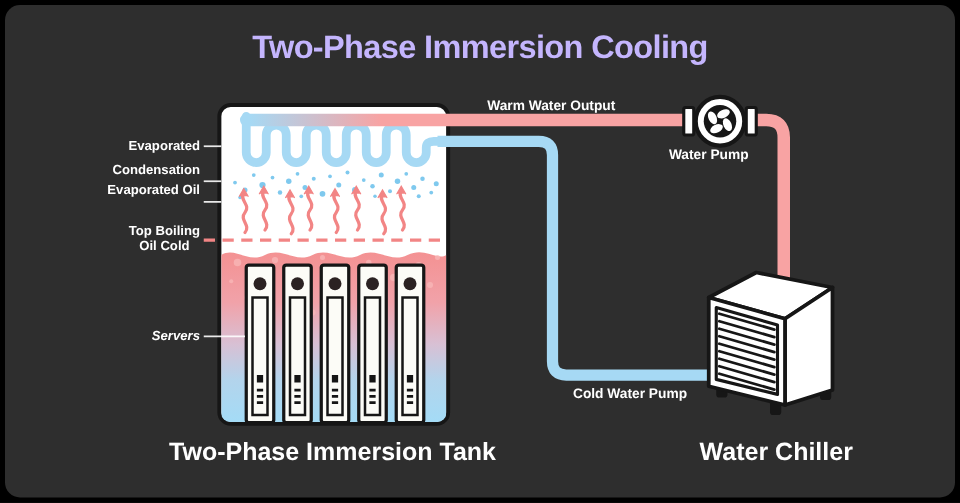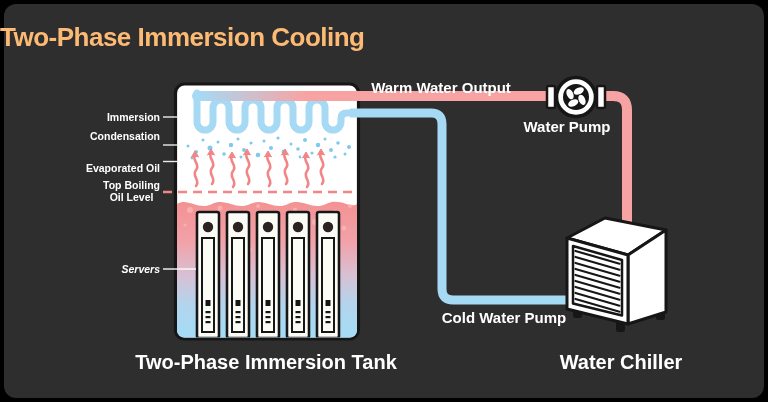--- a/index.html
+++ b/index.html
@@ -1,26 +1,26 @@
 <!DOCTYPE html>
 <html><head>
 <meta charset="utf-8">
 <style>
   html,body{margin:0;padding:0;background:#000;}
   .stage{position:relative;width:768px;height:402px;background:#000;overflow:hidden;
          font-family:"Liberation Sans",sans-serif;}
   .panel{position:absolute;inset:4px;background:#2e2e2e;border-radius:12px;}
   .diagram-svg{position:absolute;left:0;top:0;}
-  .title{position:absolute;left:0;top:22px;width:100%;text-align:left;
-         color:#fdba74;font-size:26px;font-weight:800;letter-spacing:-0.5px;}
+  .title{position:absolute;left:0;top:22px;width:100%;text-align:center;
+         color:#c4b5fd;font-size:26px;font-weight:800;letter-spacing:-0.5px;}
   .side-label{position:absolute;right:608px;color:#fff;font-size:10.5px;
               font-weight:bold;white-space:nowrap;text-align:right;line-height:12px;}
   .side-label.center{text-align:center;}
   .flow-label{position:absolute;transform:translateX(-50%);color:#fff;
-              font-size:15px;font-weight:bold;white-space:nowrap;}
+              font-size:11px;font-weight:bold;white-space:nowrap;}
   .caption{position:absolute;transform:translateX(-50%);color:#fff;
            font-size:20px;font-weight:800;white-space:nowrap;}
 </style>
 </head>
 <body>
 
 <div class="stage">
   <div class="panel"></div>
 
   <svg class="diagram-svg" width="768" height="402" viewBox="0 0 768 402">
@@ -184,26 +184,26 @@
           <line x1="575.5" y1="281" x2="619.5" y2="293.7"></line>
           <line x1="575.5" y1="287" x2="619.5" y2="299.7"></line>
           <line x1="575.5" y1="293" x2="619.5" y2="305.7"></line>
           <line x1="575.5" y1="299" x2="619.5" y2="311.7"></line>
         </g>
     </g>
   </svg>
 
   <div class="title">Two-Phase Immersion Cooling</div>
 
-  <div class="side-label" style="top:111px;">Immersion</div>
+  <div class="side-label" style="top:111px;">Evaporated</div>
   <div class="side-label" style="top:130px;">Condensation</div>
-  <div class="side-label" style="top:162px;">Evaporated Oil</div>
+  <div class="side-label" style="top:146px;">Evaporated Oil</div>
   <div class="side-label center" style="top:179px;">
     <div>Top Boiling</div>
-    <div>Oil Level</div>
+    <div>Oil Cold</div>
   </div>
   <div class="side-label" style="top:263px;font-style:italic;">Servers</div>
 
   <div class="flow-label" style="left:441px;top:79px;">Warm Water Output</div>
   <div class="flow-label" style="left:567px;top:118px;">Water Pump</div>
   <div class="flow-label" style="left:504px;top:309px;">Cold Water Pump</div>
 
   <div class="caption" style="left:266px;top:351px;">Two-Phase Immersion Tank</div>
   <div class="caption" style="left:621px;top:351px;">Water Chiller</div>
 </div>

